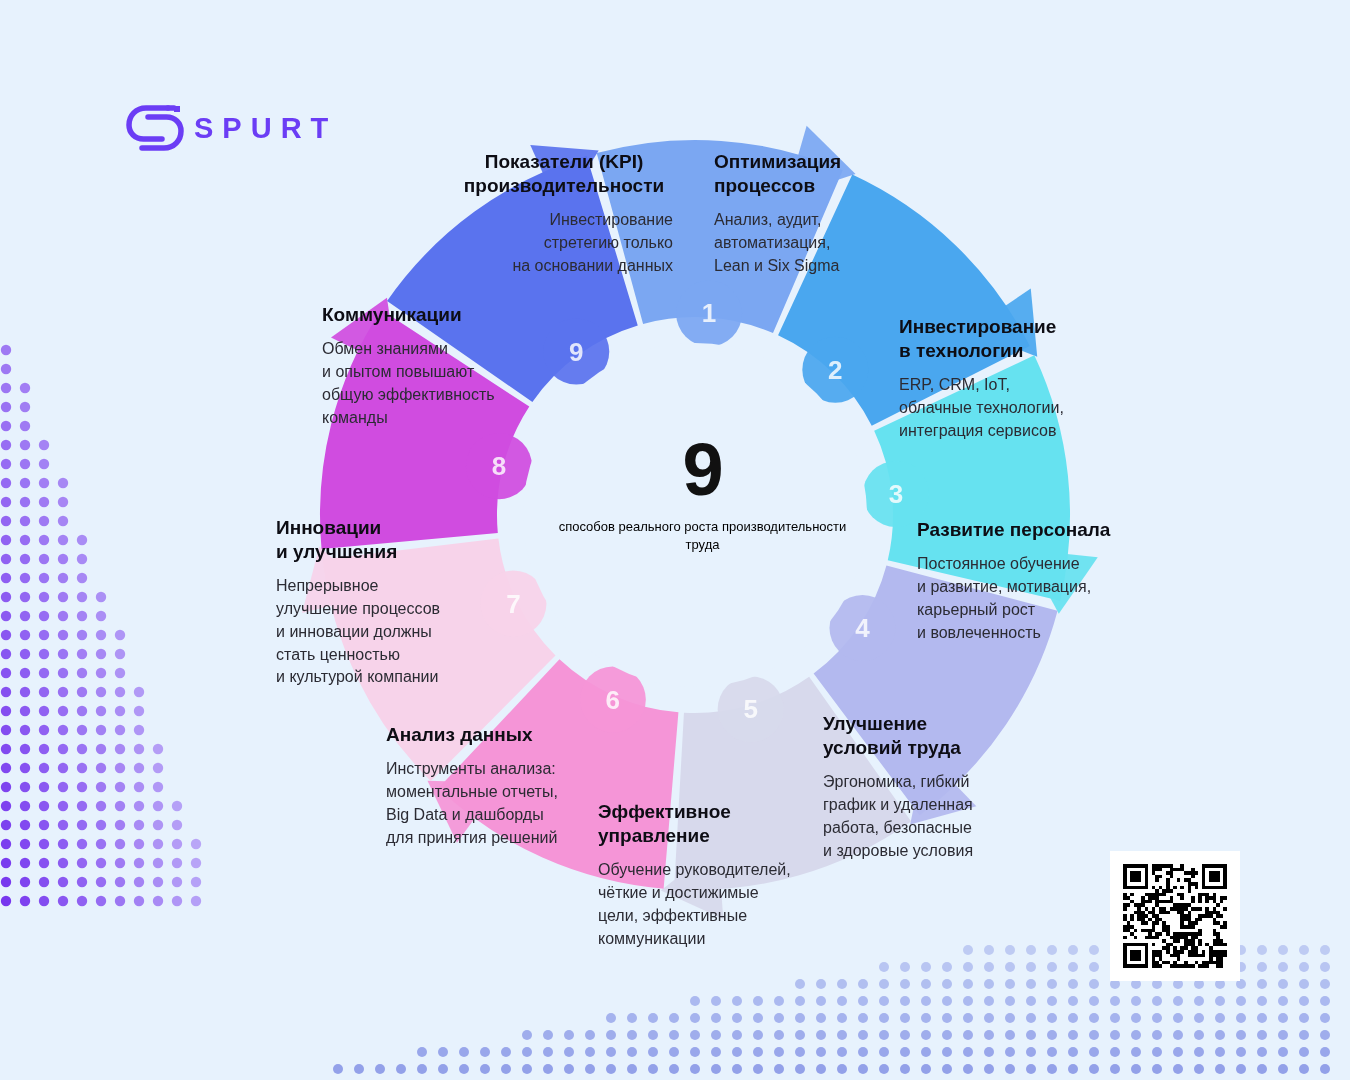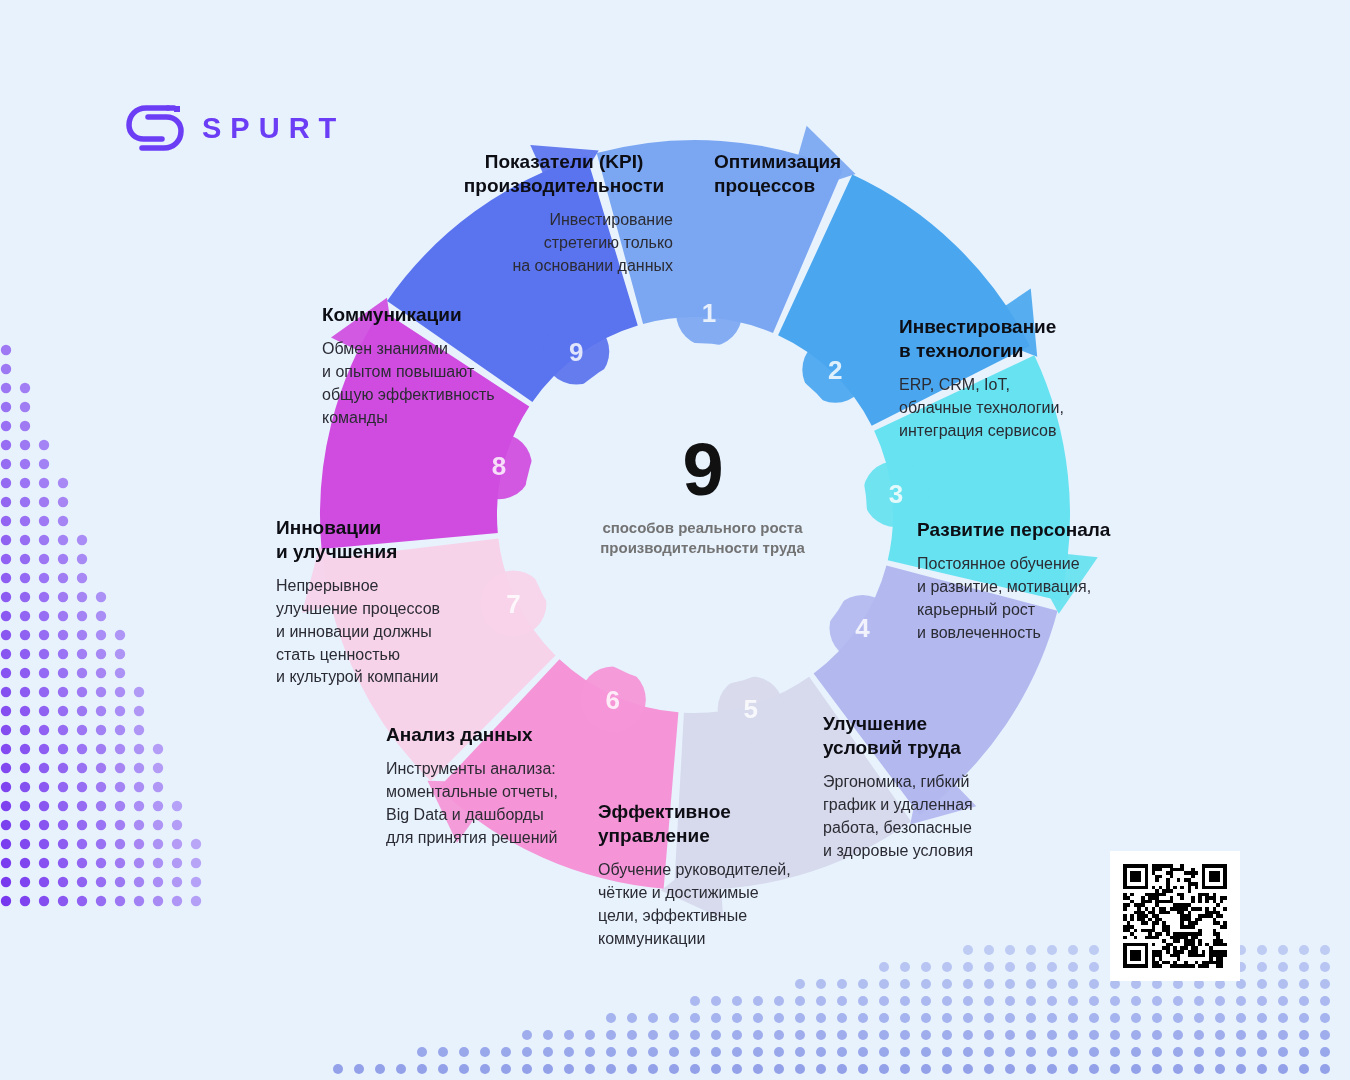--- a/index.html
+++ b/index.html
@@ -15,21 +15,21 @@
   .dots-left, .dots-bottom {
     position: absolute;
     pointer-events: none;
   }
   .dots-left { left: -6px; top: 330px; }
   .dots-bottom { left: 330px; top: 940px; }
 
   
   .logo {
     position: absolute; left: 124px; top: 100px;
-    display: flex; align-items: center; gap: 16px;
+    display: flex; align-items: center; gap: 8px;
   }
   .logo-word {
     font-size: 29px; font-weight: 700; letter-spacing: 9px;
     color: #6b3df5;
   }
 
   
   .wheel { position: absolute; left: 215px; top: 35px; }
 
   
@@ -39,21 +39,21 @@
     width: 295px;
     text-align: center;
     pointer-events: none;
   }
   .center-number {
     font-size: 74px; font-weight: 700; color: #111; line-height: .95;
     letter-spacing: -1px;
   }
   .center-caption {
     margin-top: 13px;
-    font-size: 15px; font-weight: 700; color: #737373; line-height: 1.33;
+    font-size: 13px; font-weight: 400; color: #000000; line-height: 1.33;
   }
 
   
   .seg-label { position: absolute; }
   .seg-title {
     font-size: 19px; font-weight: 700; color: #0d0d14;
     line-height: 1.26; white-space: pre-line;
   }
   .seg-body {
     margin-top: 11px;
@@ -621,20 +621,23 @@
 <div class="center">
   <div class="center-number">9</div>
   <div class="center-caption">способов
 реального роста
 производительности труда</div>
 </div>
 
 <div class="seg-label" style="left:714px;top:150px;width:210px;">
   <div class="seg-title">Оптимизация
 процессов</div>
+  <div class="seg-body">Анализ, аудит,
+автоматизация,
+Lean и Six Sigma</div>
 </div>
 <div class="seg-label" style="left:899px;top:315px;width:230px;">
   <div class="seg-title">Инвестирование
 в технологии</div>
   <div class="seg-body">ERP, CRM, IoT,
 облачные технологии,
 интеграция сервисов</div>
 </div>
 <div class="seg-label" style="left:917px;top:518px;width:225px;">
   <div class="seg-title">Развитие персонала</div>

